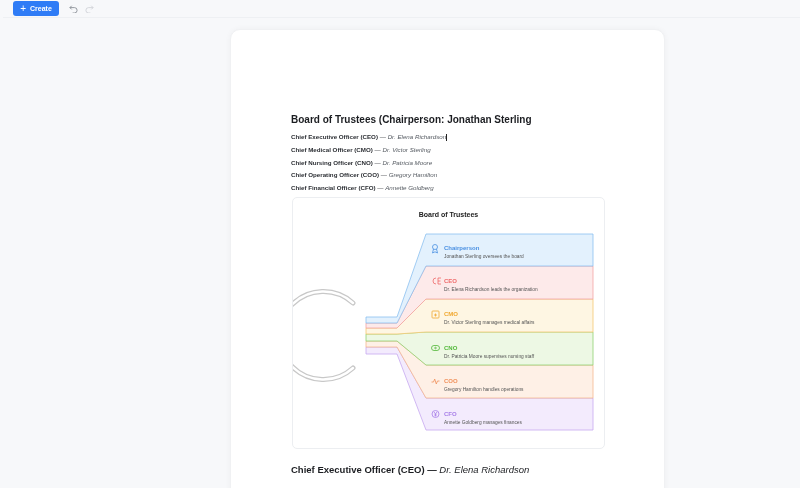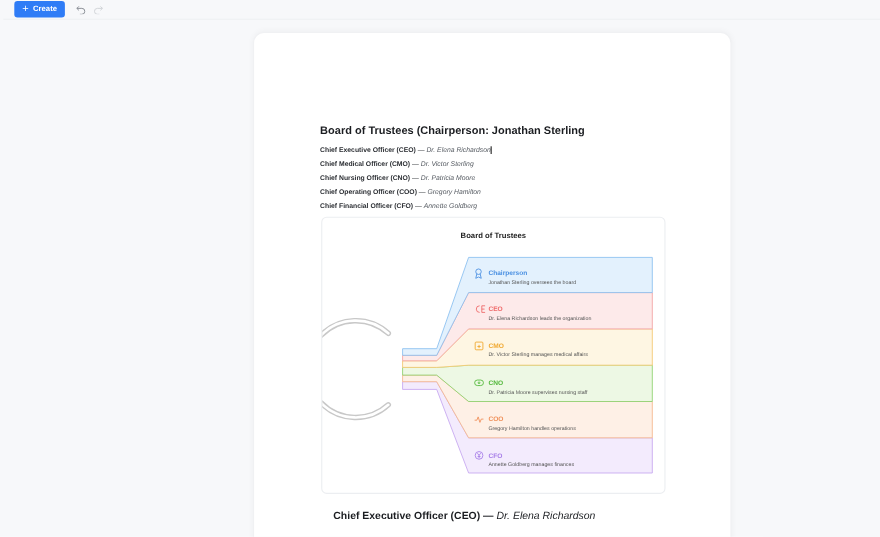--- a/index.html
+++ b/index.html
@@ -13,21 +13,21 @@
   .divider { position: absolute; left: 3px; right: 0; top: 17px; height: 1px; background: #eef0f3; }
   .card { position: absolute; left: 230px; top: 29px; width: 435px; height: 470px; background: #fff; border-radius: 10px; box-shadow: 0 0 6px rgba(0,0,0,0.04); border: 1px solid #f0f1f3; }
   .title { position: absolute; left: 60px; top: 49px; font-size: 17px; font-weight: bold; color: #1b1d21; letter-spacing: -0.1px; }
   .h2 { position: absolute; left: 60px; top: 84px; font-size: 10px; font-weight: bold; color: #1b1d21; }
   .list { position: absolute; left: 60px; top: 101px; font-size: 6.2px; line-height: 12.8px; color: #2b2e33; }
   .list .role { font-weight: bold; }
   .list .name { font-style: italic; color: #555a61; }
   .caret { display: inline-block; width: 0.6px; height: 7px; background: #222; vertical-align: middle; }
   .diagram { position: absolute; left: 61px; top: 167px; width: 313px; height: 252px; border: 1px solid #eceef1; border-radius: 5px; background: #fff; }
   .dtitle { position: absolute; left: 0; right: 0; top: 13px; text-align: center; font-size: 7px; font-weight: bold; color: #222; }
-  .bottom-h { position: absolute; left: 72px; top: 434px; font-size: 9.5px; font-weight: bold; color: #1b1d21; }
+  .bottom-h { position: absolute; left: 60px; top: 434px; font-size: 9.5px; font-weight: bold; color: #1b1d21; }
   .bottom-h i { font-weight: normal; font-style: italic; }
   .item-label { font-size: 6px; font-weight: bold; }
   .item-desc { font-size: 4.8px; fill: #555; }
 </style>
 </head>
 <body>
 
 <div class="topbar">
   <button class="create-btn">
     <span class="plus">+</span>

